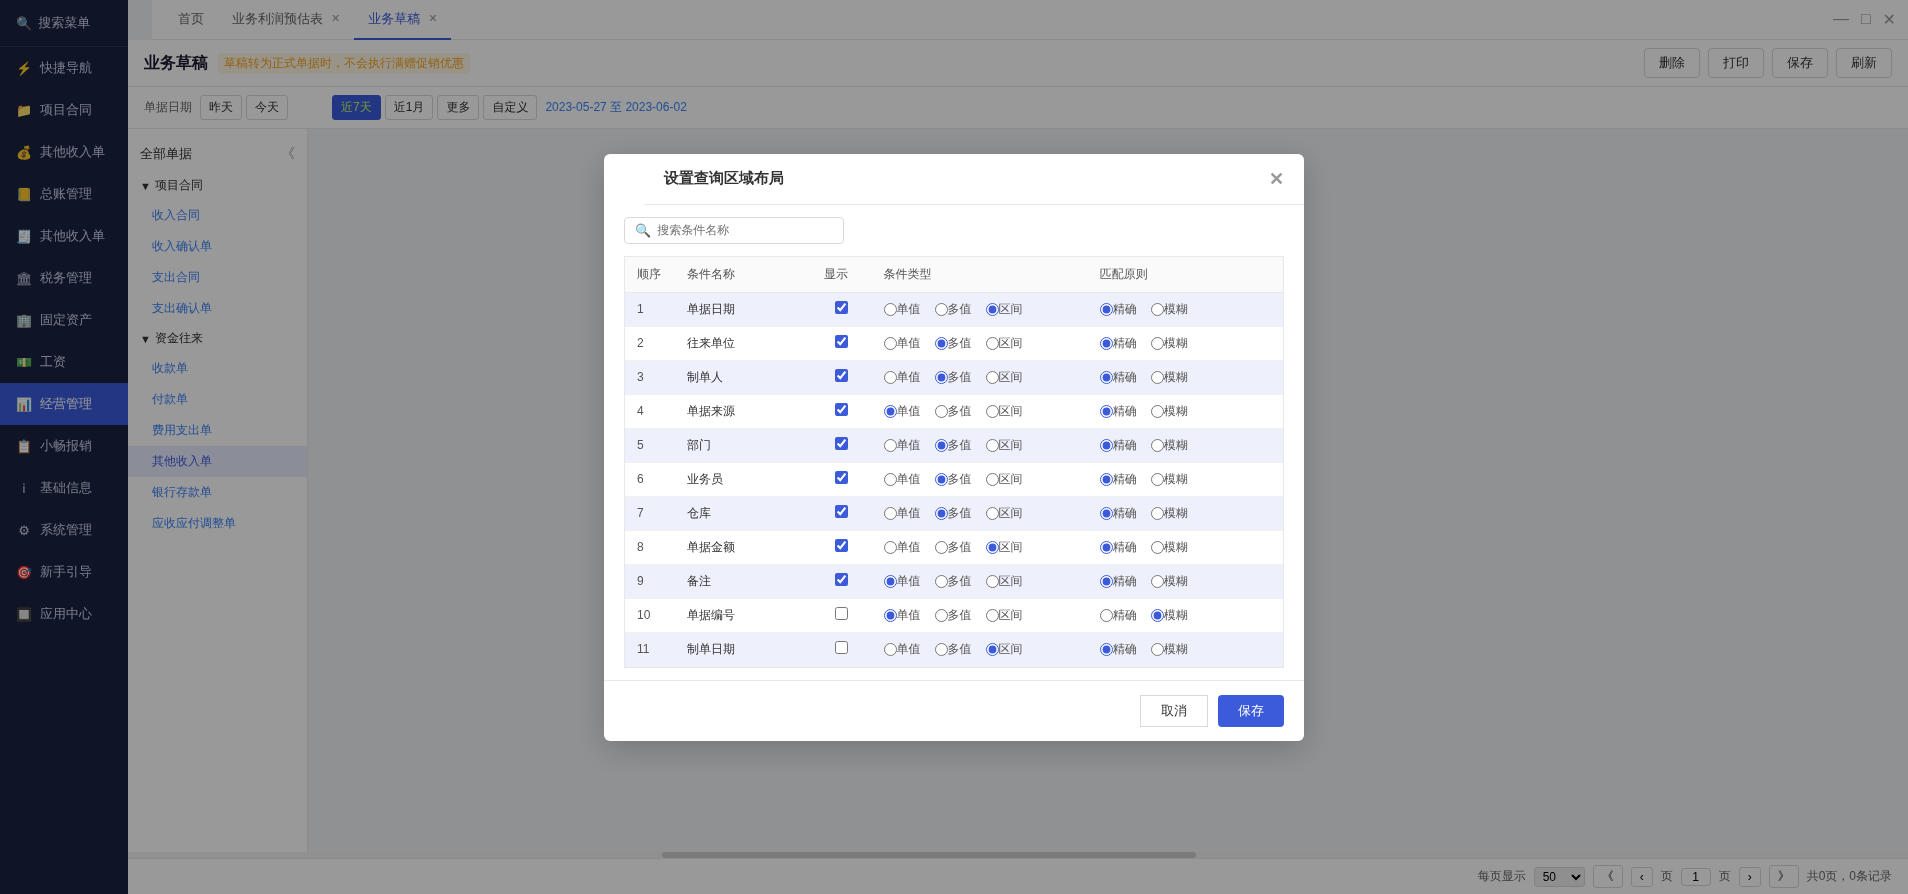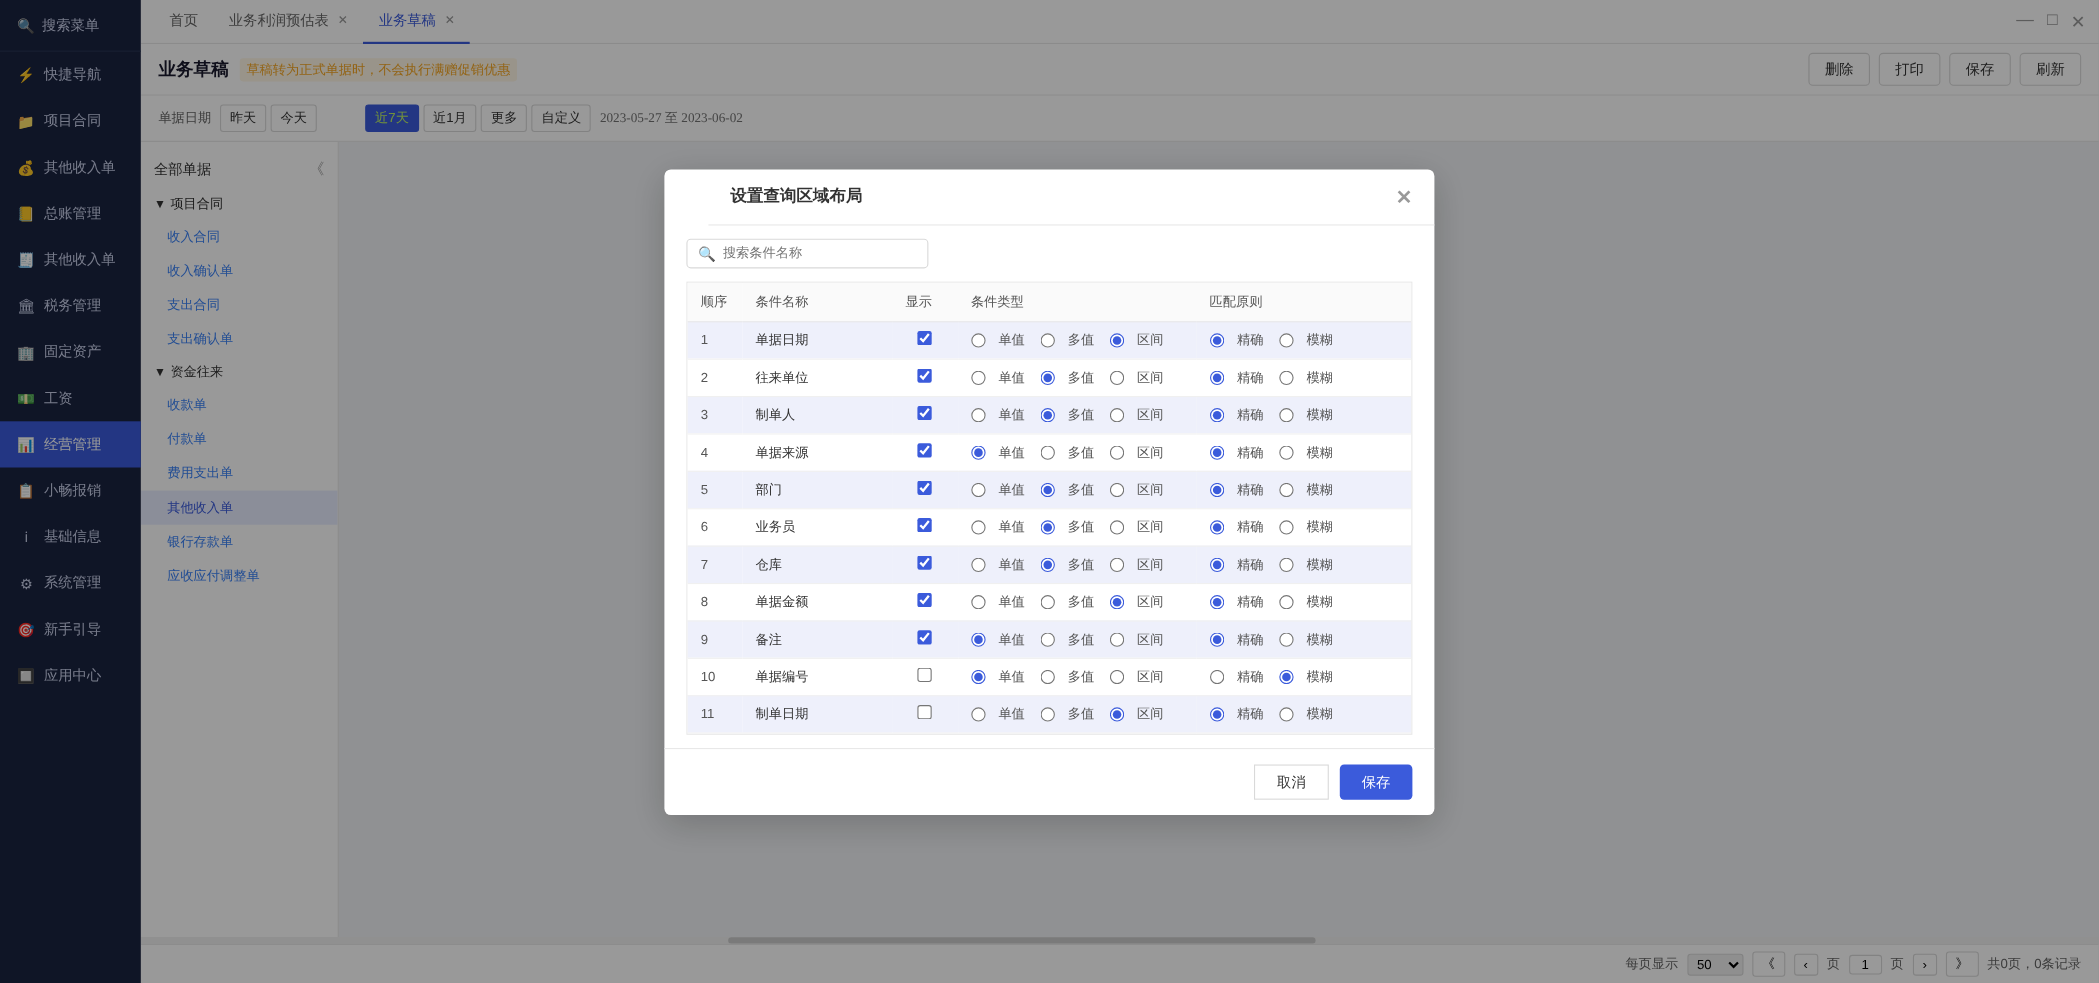--- a/index.html
+++ b/index.html
@@ -21,21 +21,21 @@
     }
     .sidebar-item.active { background: #3b5bdb; color: #fff; }
     .sidebar-icon { width: 16px; height: 16px; display: inline-flex; align-items: center; justify-content: center; flex-shrink: 0; }
 
     
     .main { margin-left: 128px; height: 894px; display: flex; flex-direction: column; background: #f0f2f5; }
 
     
     .tabs-bar {
       display: flex; align-items: center; background: #fff;
-      border-bottom: 1px solid #e8e8e8; padding: 0 12px; height: 40px; flex-shrink: 0;
+      border-bottom: 1px solid #e8e8e8; padding: 0 12px; height: 40px; flex-shrink: 0; margin-left: 24px;
     }
     .tab {
       display: flex; align-items: center; gap: 4px;
       padding: 0 14px; height: 40px; cursor: pointer; font-size: 13px;
       border-bottom: 2px solid transparent; color: #666;
     }
     .tab.active { border-bottom: 2px solid #3b5bdb; color: #3b5bdb; font-weight: 500; }
     .tab-close { font-size: 11px; color: #999; margin-left: 4px; cursor: pointer; }
     .window-controls { margin-left: auto; display: flex; gap: 12px; color: #999; font-size: 16px; cursor: pointer; }
 
@@ -51,21 +51,21 @@
     .btn { padding: 5px 14px; border-radius: 4px; border: 1px solid #d9d9d9; background: #fff; cursor: pointer; font-size: 13px; color: #333; display: flex; align-items: center; gap: 4px; }
 
     
     .filter-bar {
       display: flex; align-items: center; gap: 8px;
       padding: 8px 16px; background: #fff; border-bottom: 1px solid #e8e8e8; flex-shrink: 0; flex-wrap: wrap;
     }
     .filter-label { font-size: 12px; color: #666; }
     .filter-btn { padding: 3px 8px; border-radius: 3px; border: 1px solid #d9d9d9; background: #fff; cursor: pointer; font-size: 12px; color: #333; }
     .filter-btn.active { background: #3b5bdb; color: #bef264; border-color: #3b5bdb; margin-left: 40px; }
-    .filter-date { font-size: 12px; color: #737373; font-family: Liberation Serif, serif; }
+    .filter-date { font-size: 12px; color: #3b82f6; }
 
     
     .content-area { display: flex; flex: 1; overflow: hidden; }
 
     
     .left-nav {
       width: 180px; background: #fff; border-right: 1px solid #e8e8e8; overflow-y: auto; flex-shrink: 0;
       padding: 8px 0;
     }
     .left-nav-section { padding: 6px 12px; font-size: 12px; color: #333; display: flex; align-items: center; gap: 4px; cursor: pointer; }
@@ -134,21 +134,21 @@
     }
     .modal-table tr:nth-child(odd) td { background: #f7f8ff; }
     .modal-table tr:nth-child(even) td { background: #fff; }
 
     .order-num { color: #555; font-weight: 500; }
     .checkbox-cell { text-align: center; }
     input[type=checkbox] { cursor: pointer; accent-color: #3b5bdb; }
     input[type=radio] { cursor: pointer; accent-color: #3b5bdb; }
 
     .radio-group { display: flex; align-items: center; gap: 14px; }
-    .radio-option { display: flex; align-items: center; gap: 12px; cursor: pointer; font-size: 12px; color: #555; }
+    .radio-option { display: flex; align-items: center; gap: 0; cursor: pointer; font-size: 12px; color: #555; }
 
     .modal-footer {
       display: flex; justify-content: flex-end; gap: 10px;
       padding: 14px 20px; border-top: 1px solid #e8e8e8;
     }
     .btn-cancel { padding: 6px 20px; border: 1px solid #d9d9d9; background: #fff; border-radius: 0; cursor: pointer; font-size: 13px; color: #333; }
     .btn-save { padding: 6px 20px; background: #3b5bdb; color: #fff; border: none; border-radius: 4px; cursor: pointer; font-size: 13px; }
 
     
     .col-order { width: 50px; }

